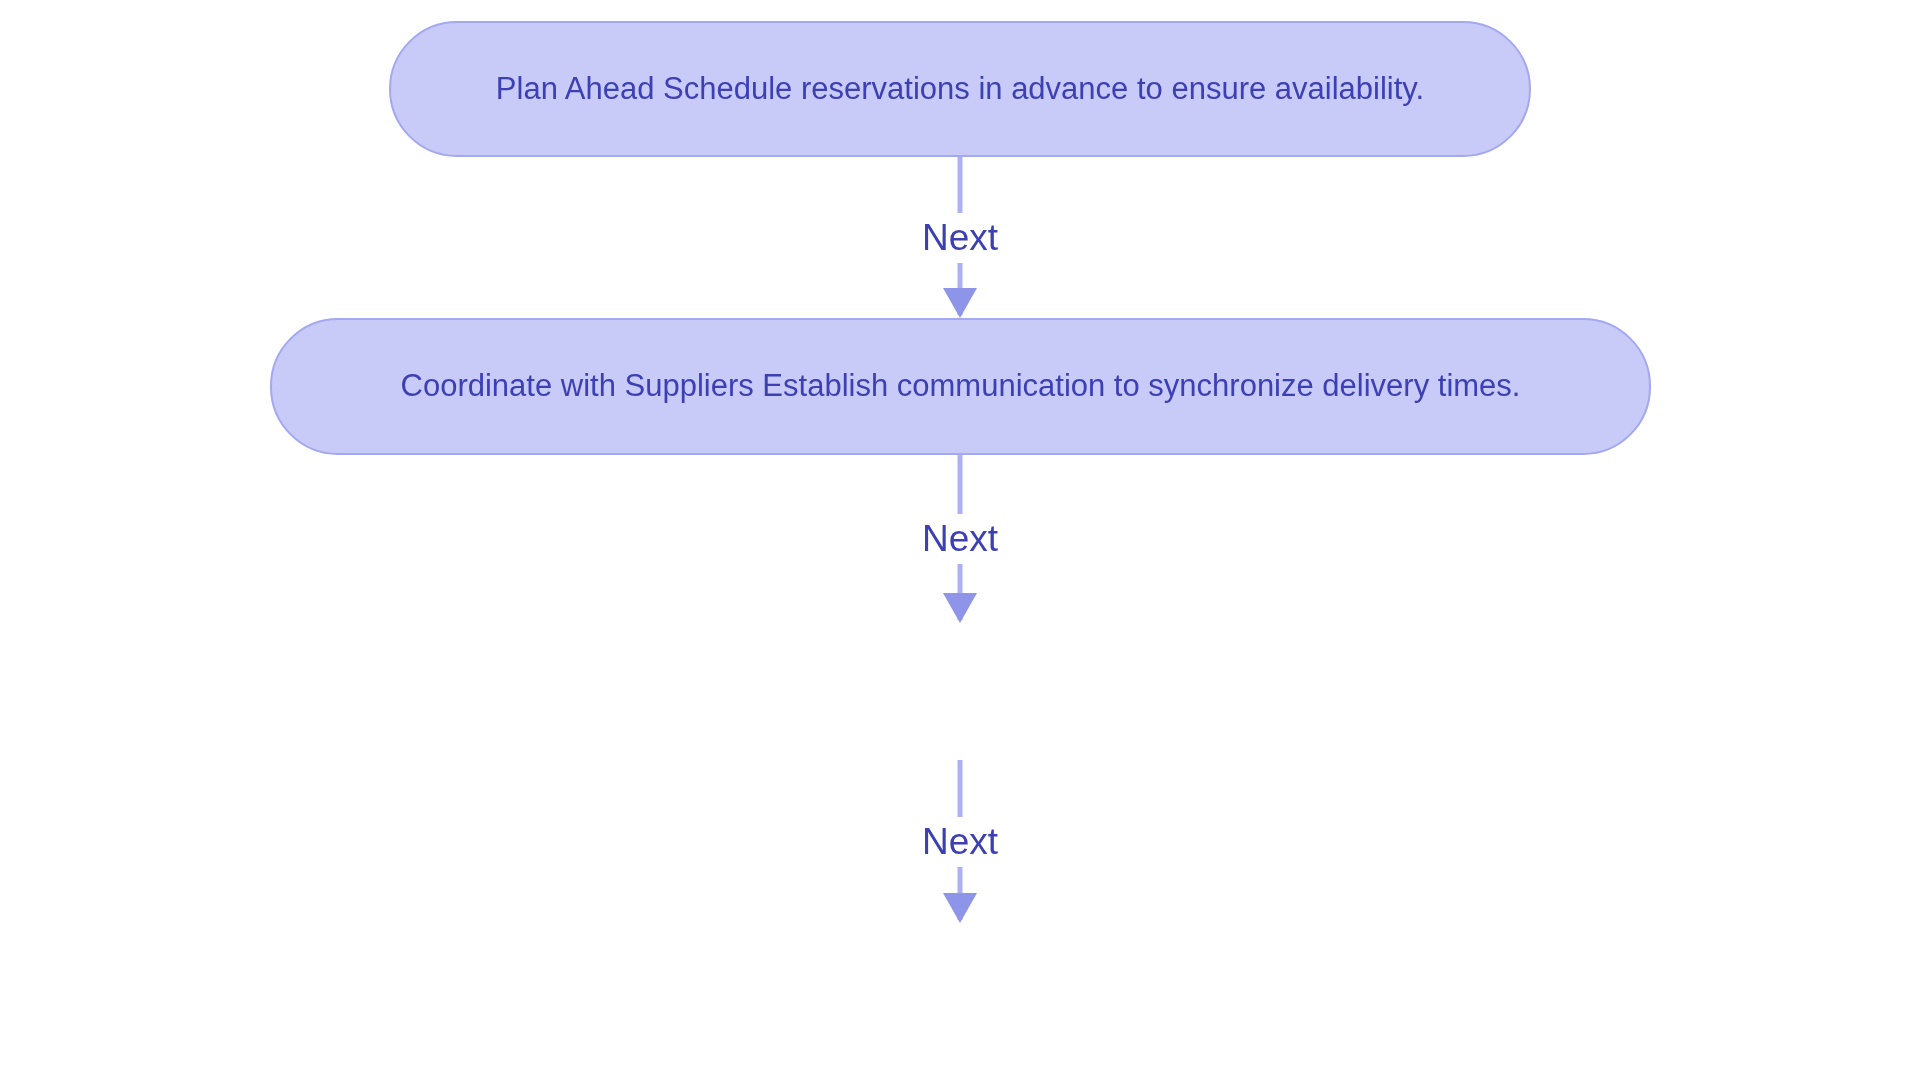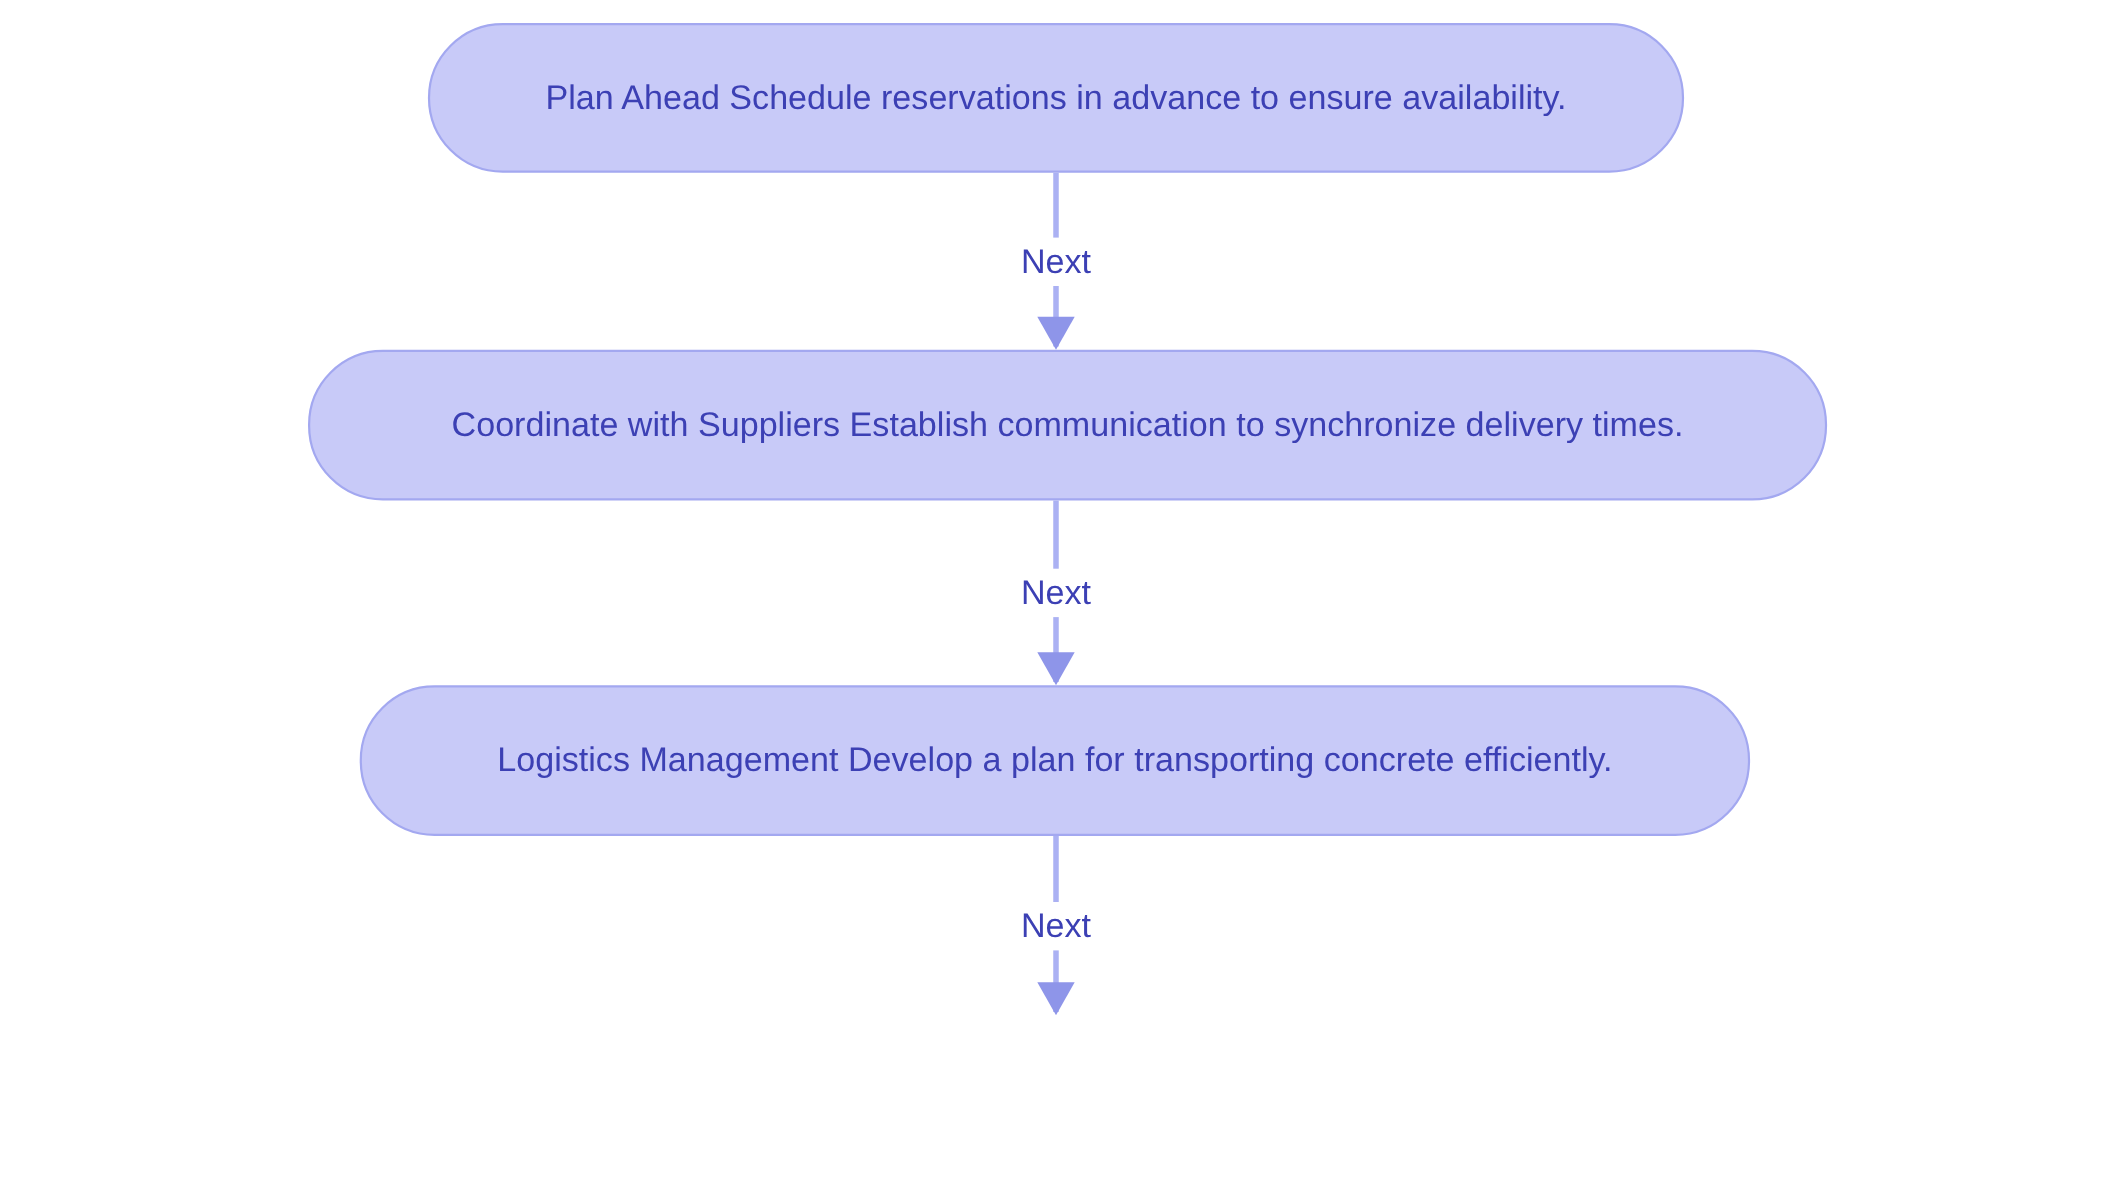--- a/index.html
+++ b/index.html
@@ -66,54 +66,51 @@
     border-right:17px solid transparent;
     border-top:30px solid var(--arrow-head);
   }
   .edge .edge-label{
     position:absolute;
     left:50%;
     top:50%;
     transform:translate(-50%,-50%);
     background:var(--edge-label-bg);
     color:var(--edge-label-text);
-    font-size:31px;
+    font-size:37px;
     padding:4px 8px;
     white-space:nowrap;
     text-align:center;
   }
 </style>
 </head>
 <body>
 
 <div class="canvas">
 
   <div class="flow-node" style="left:389px; top:21px; width:1142px; height:136px;">
     <span class="node-label">Plan Ahead Schedule reservations in advance to ensure availability.</span>
   </div>
 
   <div class="edge" style="left:930px; top:157px; height:161px;">
     <div class="edge-line"></div>
     <div class="edge-arrowhead"></div>
     <span class="edge-label">Next</span>
   </div>
 
-  <div class="flow-node" style="left:280px; top:318px; width:1381px; height:137px;">
+  <div class="flow-node" style="left:270px; top:318px; width:1381px; height:137px;">
     <span class="node-label">Coordinate with Suppliers Establish communication to synchronize delivery times.</span>
   </div>
 
   <div class="edge" style="left:930px; top:455px; height:168px;">
     <div class="edge-line"></div>
     <div class="edge-arrowhead"></div>
     <span class="edge-label">Next</span>
   </div>
 
-  <div class="flow-node" style="left:327px; top:623px; width:1264px; height:137px;">
-    <span class="node-label">Logistics Management Develop a plan for transporting concrete efficiently.</span>
-  </div>
 
   <div class="edge" style="left:930px; top:760px; height:163px;">
     <div class="edge-line"></div>
     <div class="edge-arrowhead"></div>
     <span class="edge-label">Next</span>
   </div>
 
 
 </div>
 

